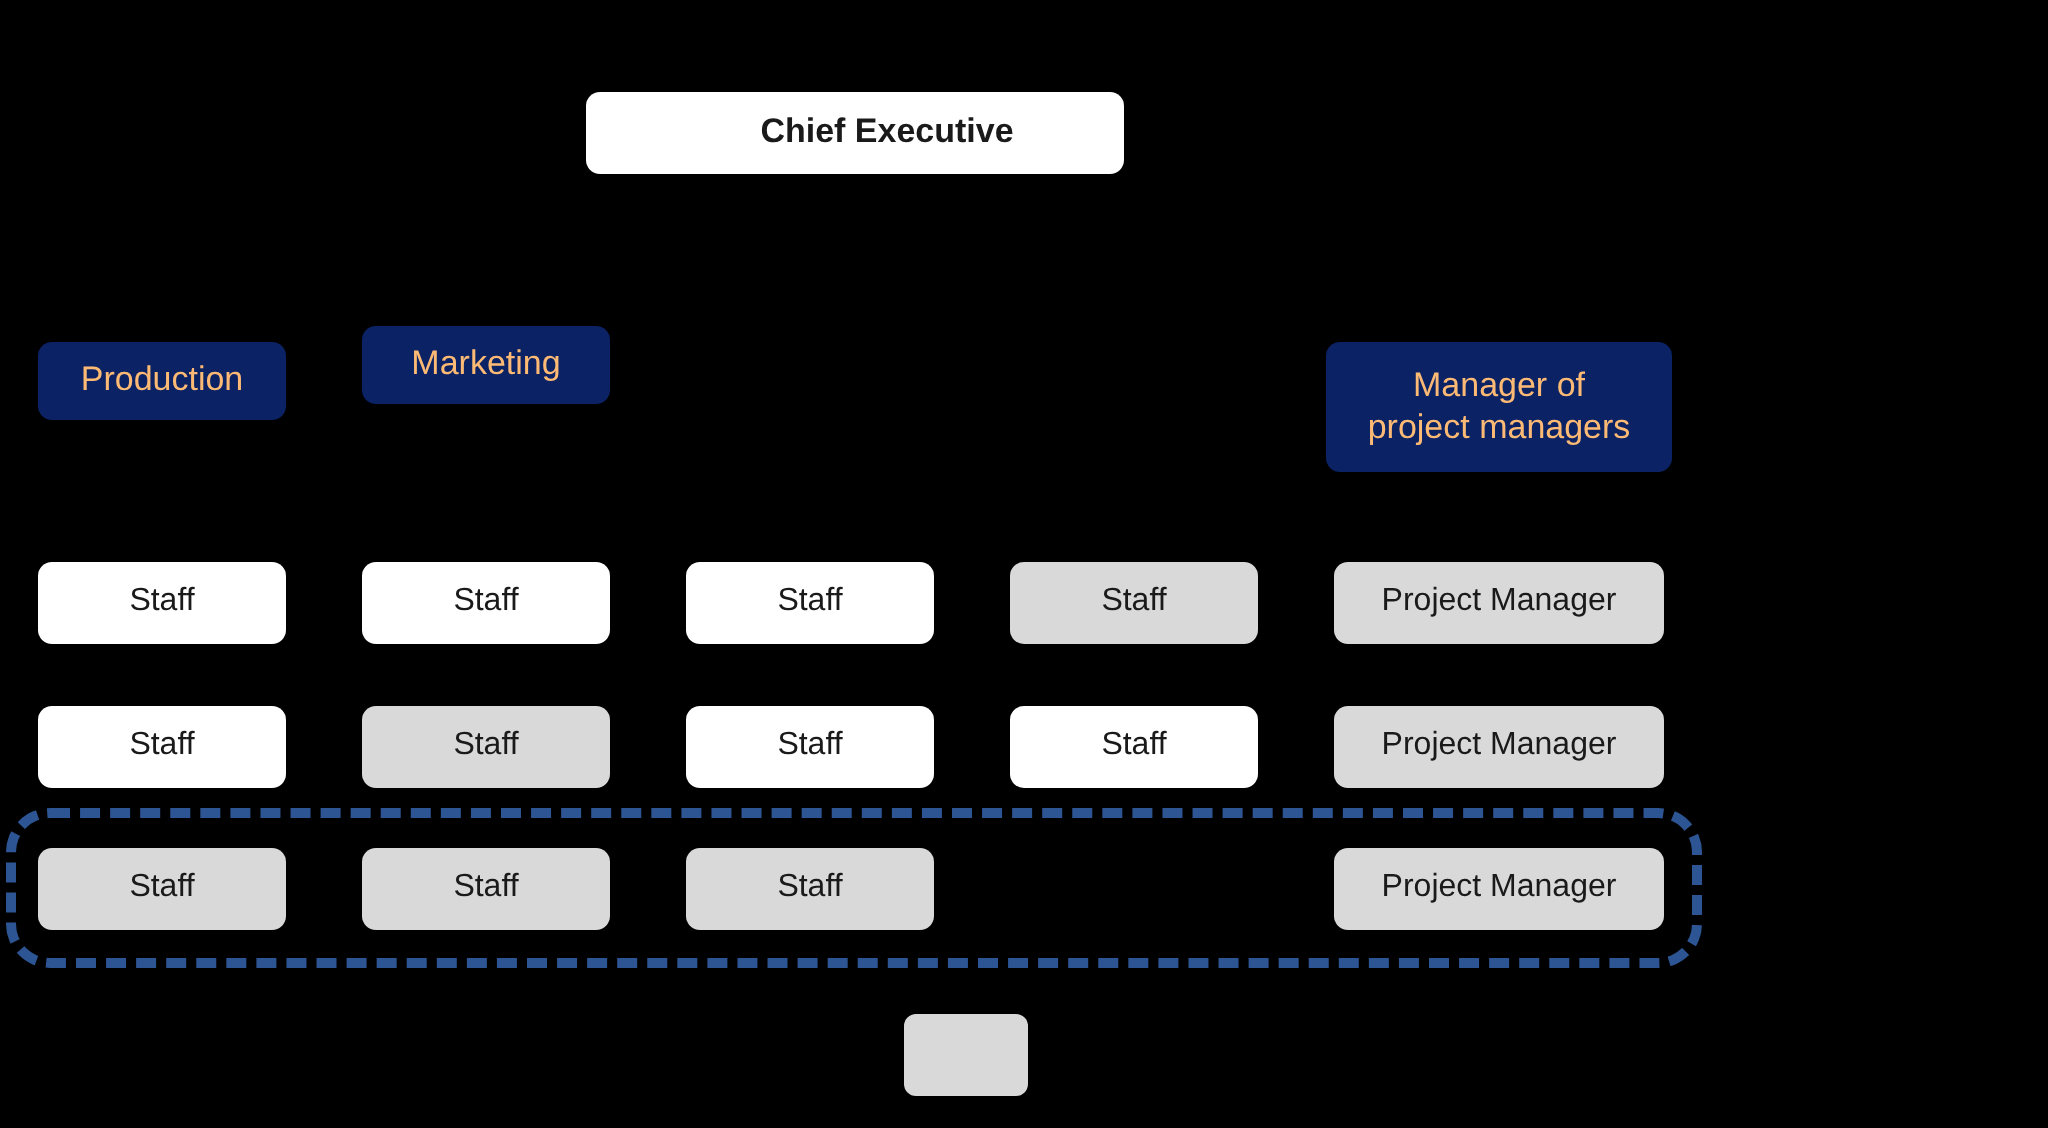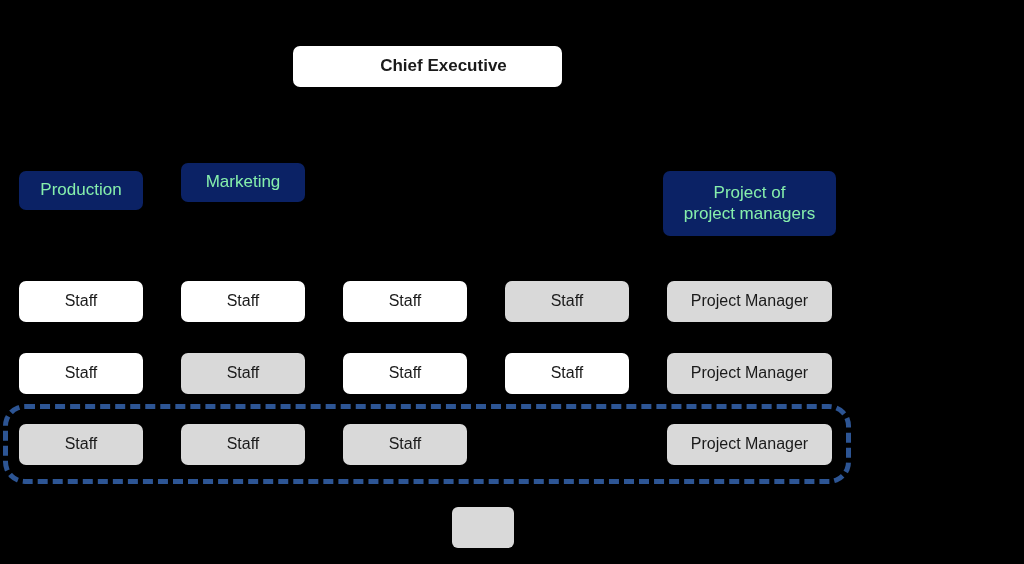--- a/index.html
+++ b/index.html
@@ -28,21 +28,21 @@
   }
   .node.exec {
     background: #ffffff;
     color: #1a1a1a;
     font-size: 17px;
     font-weight: 600;
     padding-left: 32px;
   }
   .node.dept {
     background: #0b2265;
-    color: #86efac;
+    color: #fdba74;
     font-size: 17px;
     font-weight: 400;
   }
   .node.white {
     background: #ffffff;
     color: #1a1a1a;
     font-size: 16px;
     font-weight: 400;
   }
   .node.gray {
@@ -68,21 +68,21 @@
 
 <div id="canvas">
 
   <div class="node exec" style="left:293px; top:46px; width:269px; height:41px;">Chief Executive</div>
 
   <div class="node dept" style="left:19px; top:171px; width:124px; height:39px;">Production</div>
 
   <div class="node dept" style="left:181px; top:163px; width:124px; height:39px;">Marketing</div>
 
 
-  <div class="node dept" style="left:663px; top:171px; width:173px; height:65px;">Project of
+  <div class="node dept" style="left:663px; top:171px; width:173px; height:65px;">Manager of
 project managers</div>
 
   <div class="node white" style="left:19px; top:281px; width:124px; height:41px;">Staff</div>
 
   <div class="node white" style="left:181px; top:281px; width:124px; height:41px;">Staff</div>
 
   <div class="node white" style="left:343px; top:281px; width:124px; height:41px;">Staff</div>
 
   <div class="node gray" style="left:505px; top:281px; width:124px; height:41px;">Staff</div>
 

